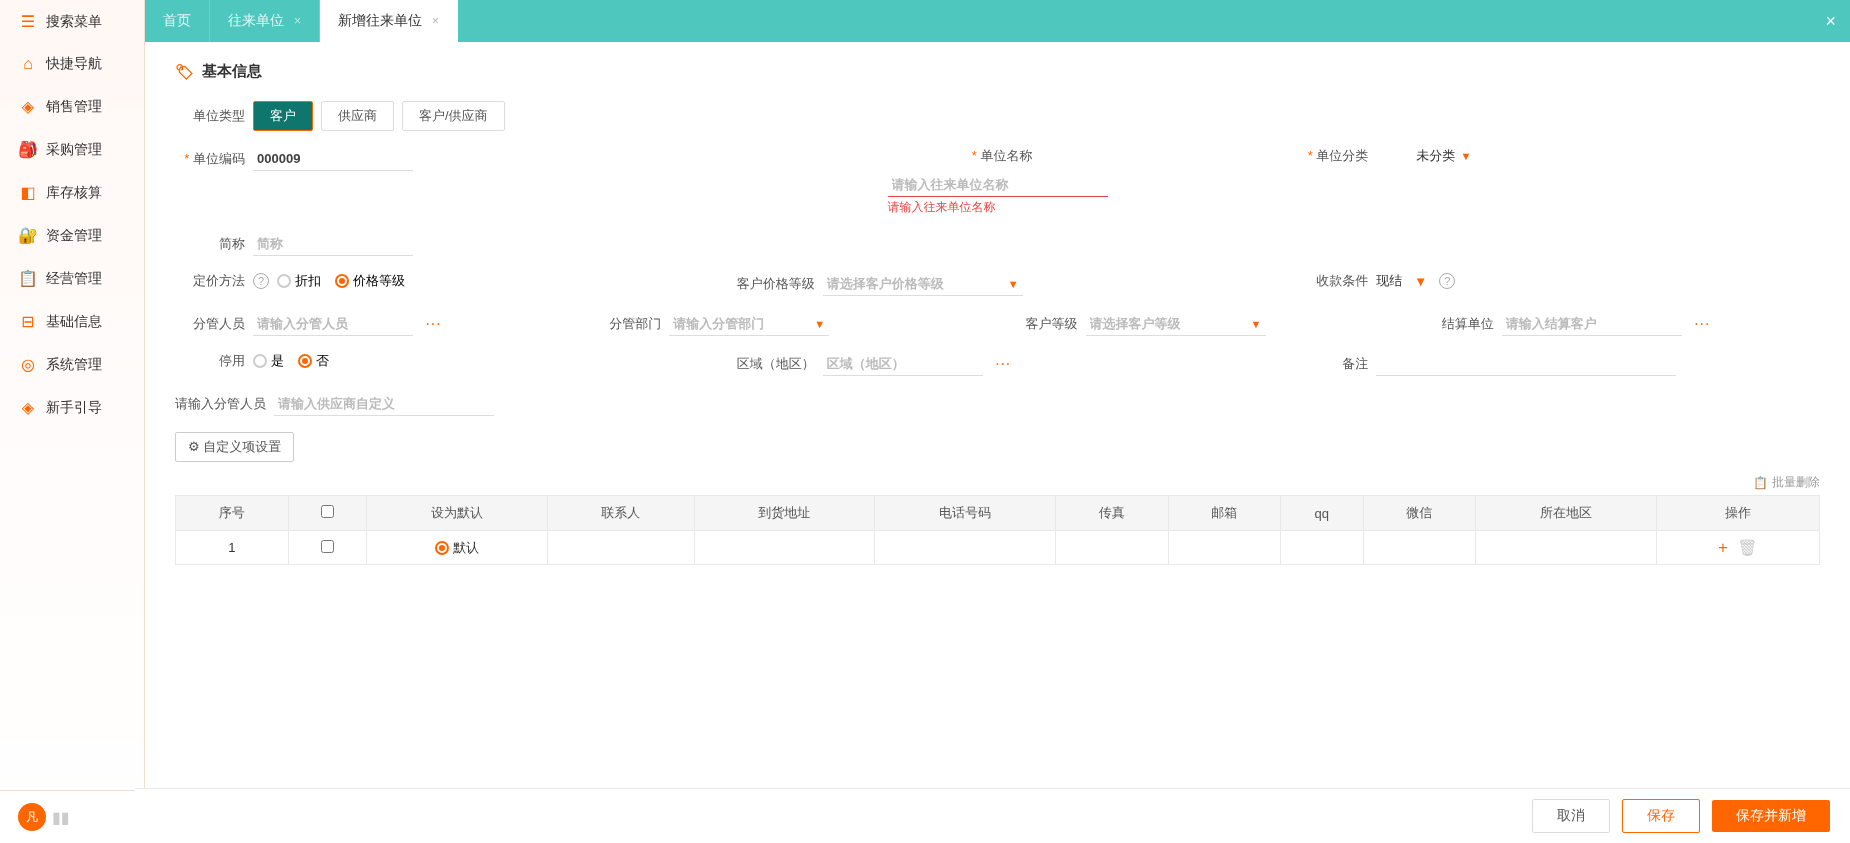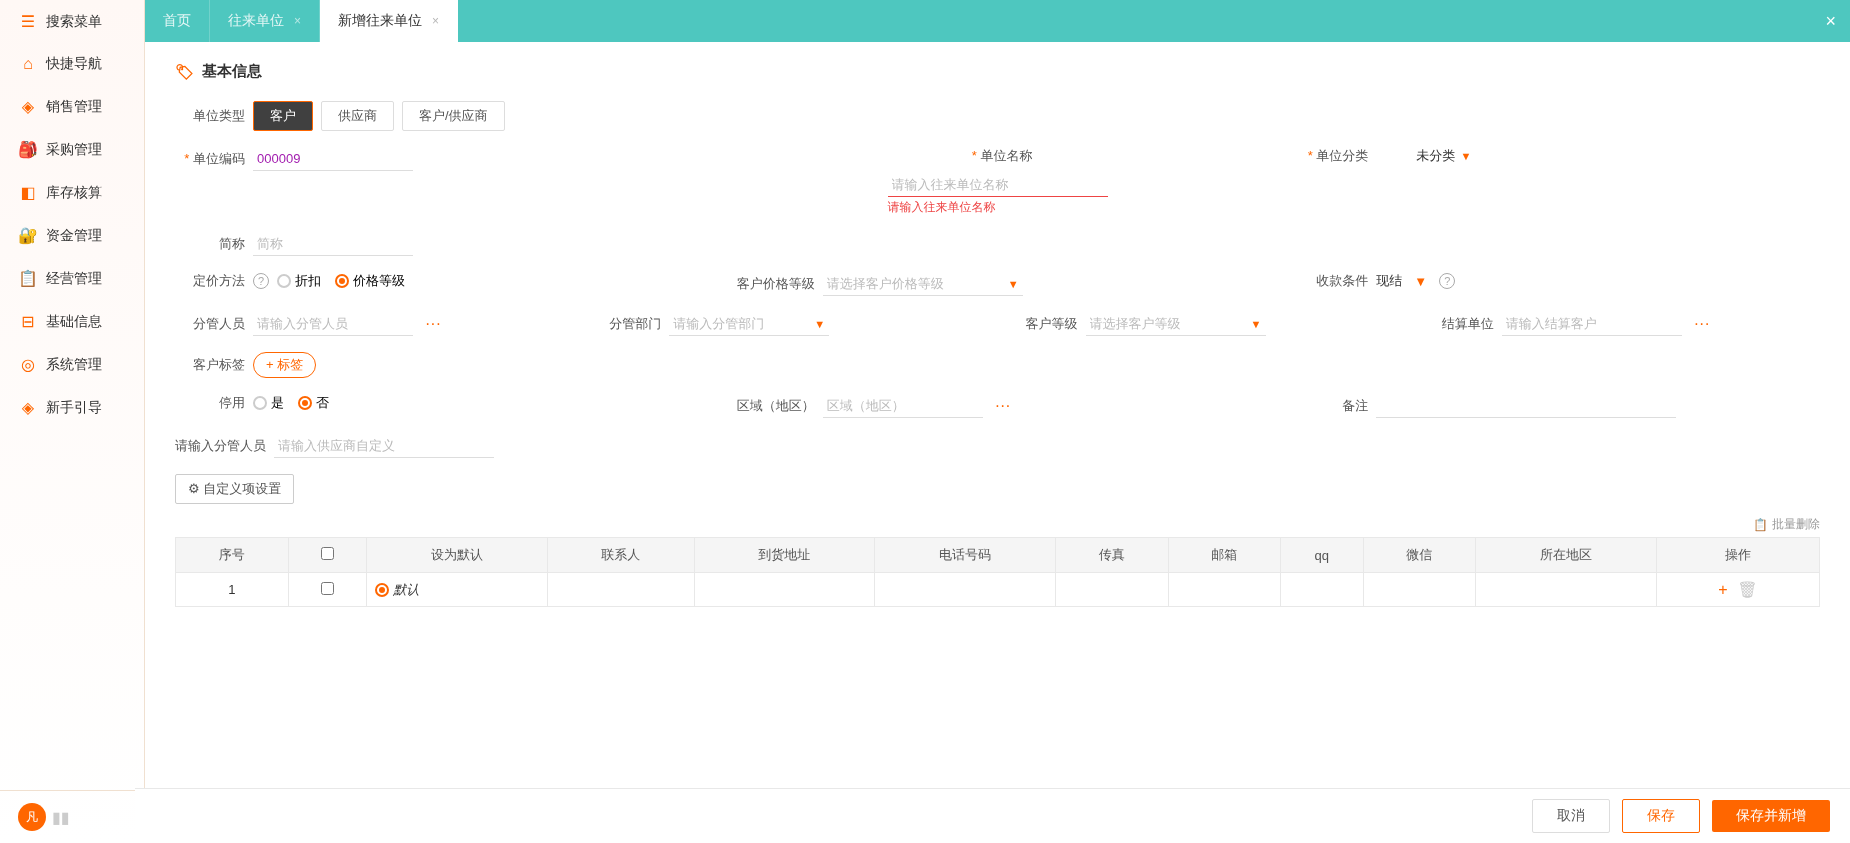--- a/index.html
+++ b/index.html
@@ -132,23 +132,24 @@
     .form-label.required::before {
       content: '* ';
       color: #f60;
     }
     .form-input {
       border: none;
       border-bottom: 1px solid #ddd;
       padding: 4px 4px;
       font-size: 13px;
       outline: none;
-      color: #a21caf;
+      color: #404040;
       background: transparent;
       width: 160px;
+      font-weight: bold;
     }
     .form-input::placeholder { color: #bbb; }
     .form-input.error-border { border-bottom: 1px solid #e44; }
     .error-msg { color: #e44; font-size: 12px; margin-top: 2px; }
     .select-wrapper {
       position: relative;
       display: inline-flex;
       align-items: center;
     }
     .select-wrapper .chevron {
@@ -167,21 +168,21 @@
     .unit-btn {
       padding: 5px 16px;
       border: 1px solid #ddd;
       background: #fff;
       cursor: pointer;
       border-radius: 2px;
       font-size: 13px;
       color: #555;
     }
     .unit-btn.active {
-      background: #404040;
+      background: #0f766e;
       border-color: #f60;
       color: #fff;
     }
 
     
     .radio-group {
       display: flex;
       align-items: center;
       gap: 14px;
     }
@@ -512,26 +513,20 @@
           <span class="chevron">▼</span>
         </div>
       </div>
       <div class="form-field" style="margin-left:20px;">
         <span class="form-label">结算单位</span>
         <input type="text" class="form-input input-long" style="width: 180px;" placeholder="请输入结算客户">
         <span class="more-btn">···</span>
       </div>
     </div>
 
-    <div class="form-row">
-      <div class="form-field">
-        <span class="form-label">客户标签</span>
-        <button class="tag-btn">+ 标签</button>
-      </div>
-    </div>
 
     <div class="form-row">
       <div class="form-field">
         <span class="form-label">停用</span>
         <div class="radio-group">
           <label class="radio-label">
             <span class="radio-circle"></span>
             <span>是</span>
           </label>
           <label class="radio-label">
@@ -580,21 +575,21 @@
           <th>微信</th>
           <th>所在地区</th>
           <th>操作</th>
         </tr>
       </thead>
       <tbody>
         <tr class="table-row">
           <td>1</td>
           <td><input type="checkbox" style=""></td>
           <td>
-            <label class="radio-label" style="font-style:italic;">
+            <label class="radio-label" style="justify-content:center;">
               <span class="radio-circle checked"></span>
               <span>默认</span>
             </label>
           </td>
           <td></td>
           <td></td>
           <td></td>
           <td></td>
           <td></td>
           <td></td>

